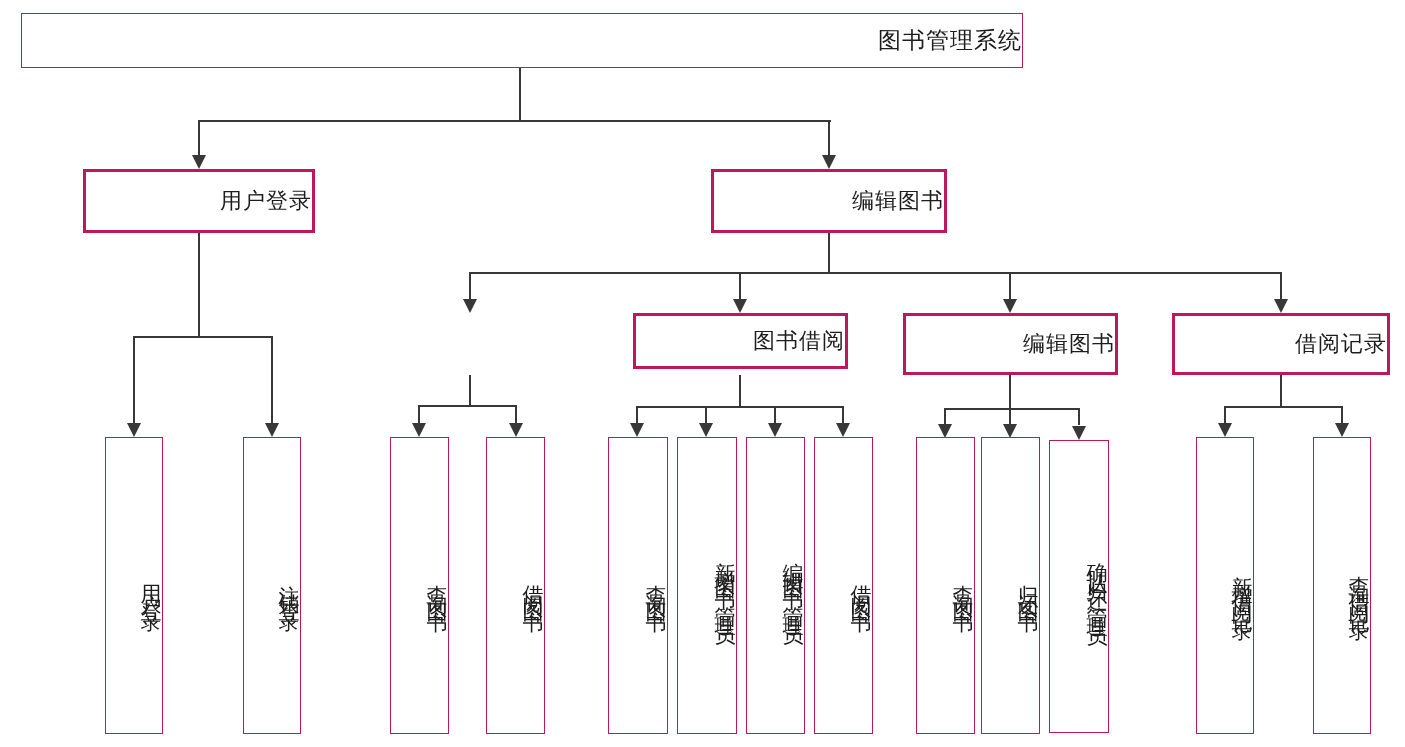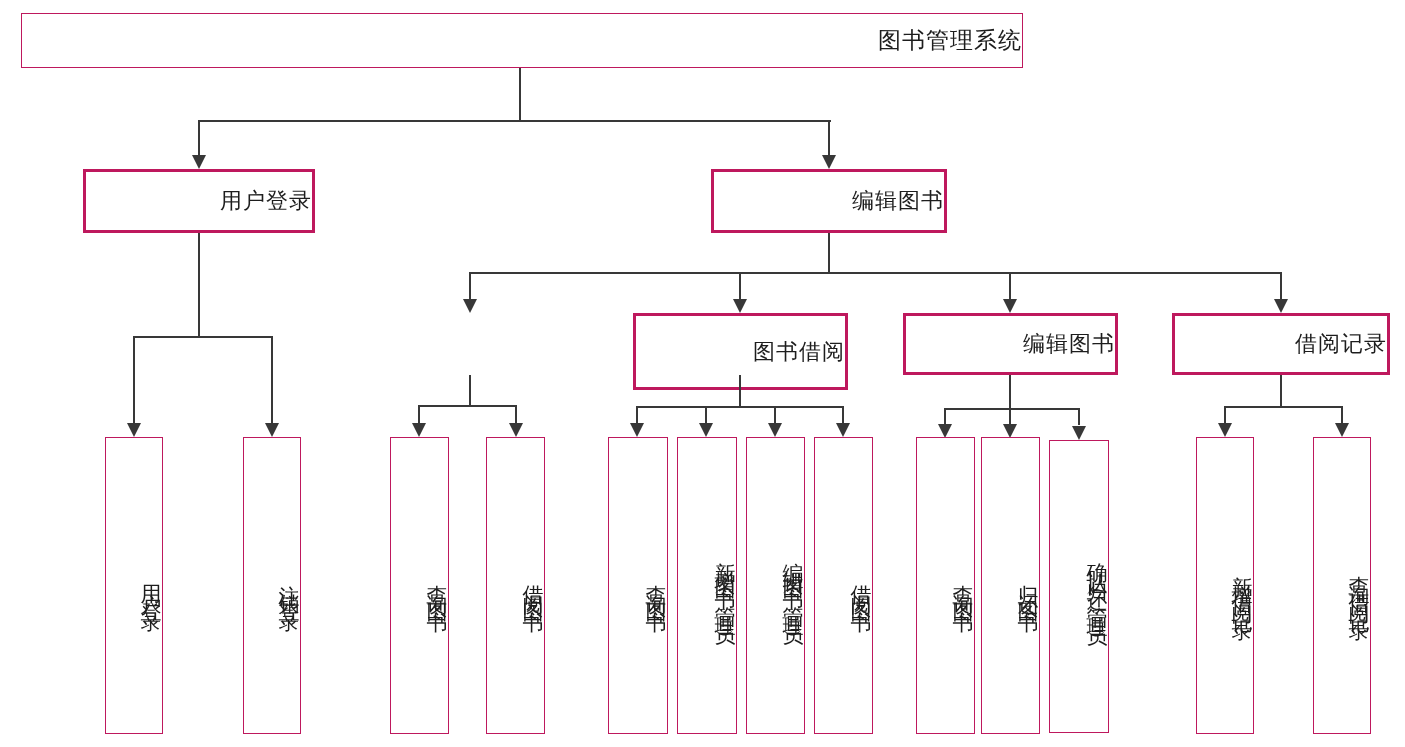--- a/index.html
+++ b/index.html
@@ -89,21 +89,21 @@
   <div class="hl" style="left:469px; top:272px; width:813px;"></div>
   <div class="vl" style="left:469px; top:272px; height:28px;"></div>
   <div class="ah" style="left:463px; top:299px;"></div>
   <div class="vl" style="left:739px; top:272px; height:28px;"></div>
   <div class="ah" style="left:733px; top:299px;"></div>
   <div class="vl" style="left:1009px; top:272px; height:28px;"></div>
   <div class="ah" style="left:1003px; top:299px;"></div>
   <div class="vl" style="left:1280px; top:272px; height:28px;"></div>
   <div class="ah" style="left:1274px; top:299px;"></div>
 
-  <div class="box h lv2" style="left:633px; top:313px; width:215px; height:77px;">
+  <div class="box h lv2" style="left:633px; top:313px; width:215px; height:56px;">
     <span>图书借阅</span>
   </div>
   <div class="box h lv2" style="left:903px; top:313px; width:215px; height:62px;">
     <span>编辑图书</span>
   </div>
   <div class="box h lv2" style="left:1172px; top:313px; width:218px; height:62px;">
     <span>借阅记录</span>
   </div>
 
   <div class="vl" style="left:469px; top:375px; height:30px;"></div>

